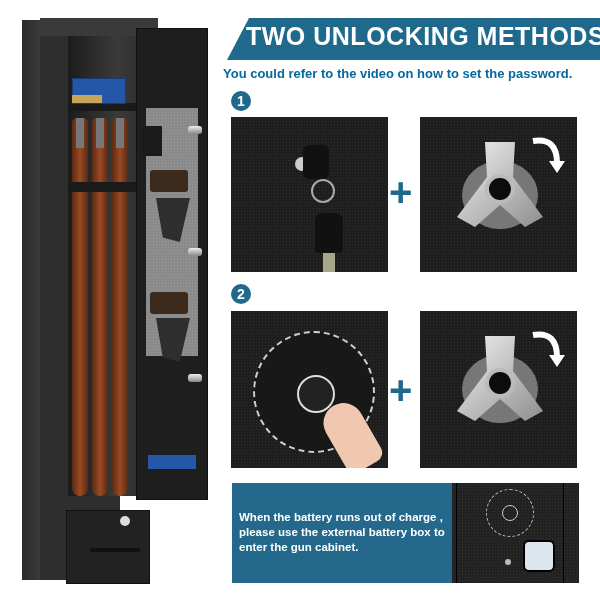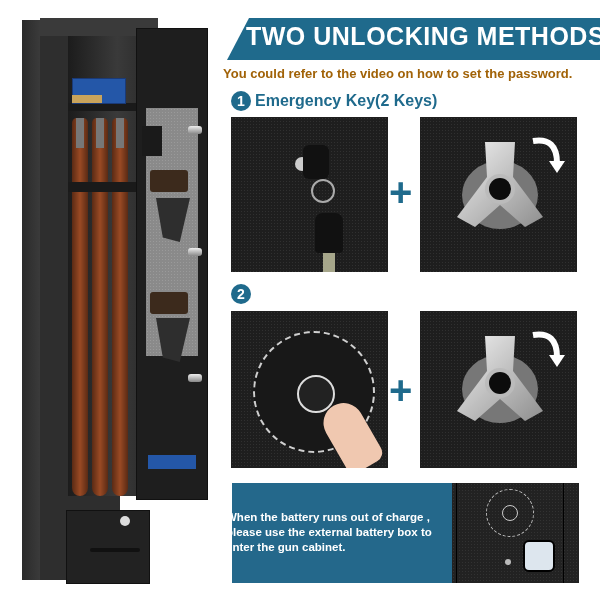--- a/index.html
+++ b/index.html
@@ -24,21 +24,21 @@
   .pistol2 { left:150px; top:292px; width:38px; height:22px; background:#3c2a1c; border-radius:3px; }
   .bolt { width:14px; height:8px; background:linear-gradient(#eee,#888); border-radius:3px; }
   .keypad-slot { left:142px; top:126px; width:20px; height:30px; background:#1a1a1a; }
   .door-pocket { left:148px; top:455px; width:48px; height:14px; background:#2457a8; }
   .drawer { left:66px; top:510px; width:82px; height:72px; background:#222; border:1px solid #111; }
   .drawer-handle { left:90px; top:548px; width:50px; height:4px; background:#111; border-radius:2px; }
   .drawer-lock { left:120px; top:516px; width:10px; height:10px; border-radius:50%; background:#ddd; }
   
   .banner { left:227px; top:18px; width:373px; height:42px; background:#1f6a8c; clip-path:polygon(22px 0,100% 0,100% 100%,0 100%); }
   .banner-title { left:246px; top:22px; color:#fff; font-size:25px; font-weight:bold; letter-spacing:0.5px; white-space:nowrap; }
-  .subtitle { left:223px; top:66px; color:#a16207; font-size:13px; font-weight:bold; white-space:nowrap; }
+  .subtitle { left:223px; top:66px; color:#0369a1; font-size:13px; font-weight:bold; white-space:nowrap; }
   .step { display:flex; align-items:center; gap:4px; color:#1f6a8c; font-size:16px; font-weight:bold; white-space:nowrap; }
   .step-num { width:20px; height:20px; border-radius:50%; background:#1f6a8c; color:#fff; font-size:14px; text-align:center; line-height:20px; font-weight:bold; }
   .step1 { left:231px; top:91px; }
   .step2 { left:231px; top:284px; }
   .photo { background:#1e1e1e; background-image:radial-gradient(rgba(255,255,255,0.08) 1px, transparent 1px); background-size:3px 3px; overflow:hidden; }
   .p1 { left:231px; top:117px; width:157px; height:155px; }
   .p2 { left:420px; top:117px; width:157px; height:155px; }
   .p3 { left:231px; top:311px; width:157px; height:157px; }
   .p4 { left:420px; top:311px; width:157px; height:157px; }
   .plus { color:#1f6a8c; font-size:40px; font-weight:bold; line-height:40px; }
@@ -48,21 +48,21 @@
   .arrow { position:absolute; right:12px; top:18px; width:34px; height:40px; }
   .keyhole { position:absolute; left:64px; top:40px; width:14px; height:14px; border-radius:50%; background:#ccc; }
   .keyhead { position:absolute; left:72px; top:28px; width:26px; height:34px; background:#111; border-radius:6px; }
   .keyring { position:absolute; left:80px; top:62px; width:20px; height:20px; border:2px solid #aaa; border-radius:50%; }
   .keyfob { position:absolute; left:84px; top:96px; width:28px; height:40px; background:#111; border-radius:8px 8px 4px 4px; }
   .keyblade { position:absolute; left:92px; top:136px; width:12px; height:22px; background:#a6a68a; }
   .dial { position:absolute; left:22px; top:20px; width:118px; height:118px; border-radius:50%; background:#181818; border:2px dashed #cfcfcf; }
   .dial-inner { position:absolute; left:42px; top:42px; width:34px; height:34px; border-radius:50%; border:2px solid #ddd; background:#222; }
   .finger { position:absolute; left:100px; top:90px; width:40px; height:70px; background:#f0c8b0; border-radius:20px 20px 10px 10px; transform:rotate(-30deg); }
   .bottom-box { left:232px; top:483px; width:220px; height:100px; background:#24688b; }
-  .bottom-text { left:226px; top:510px; width:210px; color:#fff; font-size:11.5px; font-weight:bold; line-height:15px; }
+  .bottom-text { left:239px; top:510px; width:210px; color:#fff; font-size:11.5px; font-weight:bold; line-height:15px; }
   .bottom-photo { left:452px; top:483px; width:127px; height:100px; background:#222; background-image:radial-gradient(rgba(255,255,255,0.07) 1px, transparent 1px); background-size:3px 3px; }
   .bp-line1 { left:456px; top:483px; width:1px; height:100px; background:#000; }
   .bp-line2 { left:563px; top:483px; width:1px; height:100px; background:#000; }
   .bp-dial { left:486px; top:489px; width:46px; height:46px; border-radius:50%; border:1px dashed #bbb; }
   .bp-dial-c { left:502px; top:505px; width:14px; height:14px; border-radius:50%; border:1px solid #ccc; }
   .bp-battery { left:523px; top:540px; width:28px; height:28px; background:#dde6ee; border-radius:6px; border:2px solid #000; }
   .bp-dot { left:505px; top:559px; width:6px; height:6px; border-radius:50%; background:#bbb; }
 </style>
 </head>
 <body>
@@ -97,21 +97,20 @@
   <div class="abs drawer-lock"></div>
   <div class="abs drawer-handle"></div>
 </div>
 
 <div class="abs banner"></div>
 <div class="abs banner-title">TWO UNLOCKING METHODS</div>
 <div class="abs subtitle">You could refer to the video on how to set the password.</div>
 
 <div class="abs step step1">
   <span class="step-num">1</span>
-  <span>Emergency Key(2 Keys)</span>
 </div>
 <div class="abs photo p1">
   <div class="keyhole"></div>
   <div class="keyhead"></div>
   <div class="keyring"></div>
   <div class="keyfob"></div>
   <div class="keyblade"></div>
 </div>
 <div class="abs plus plus1">+</div>
 <div class="abs photo p2">

